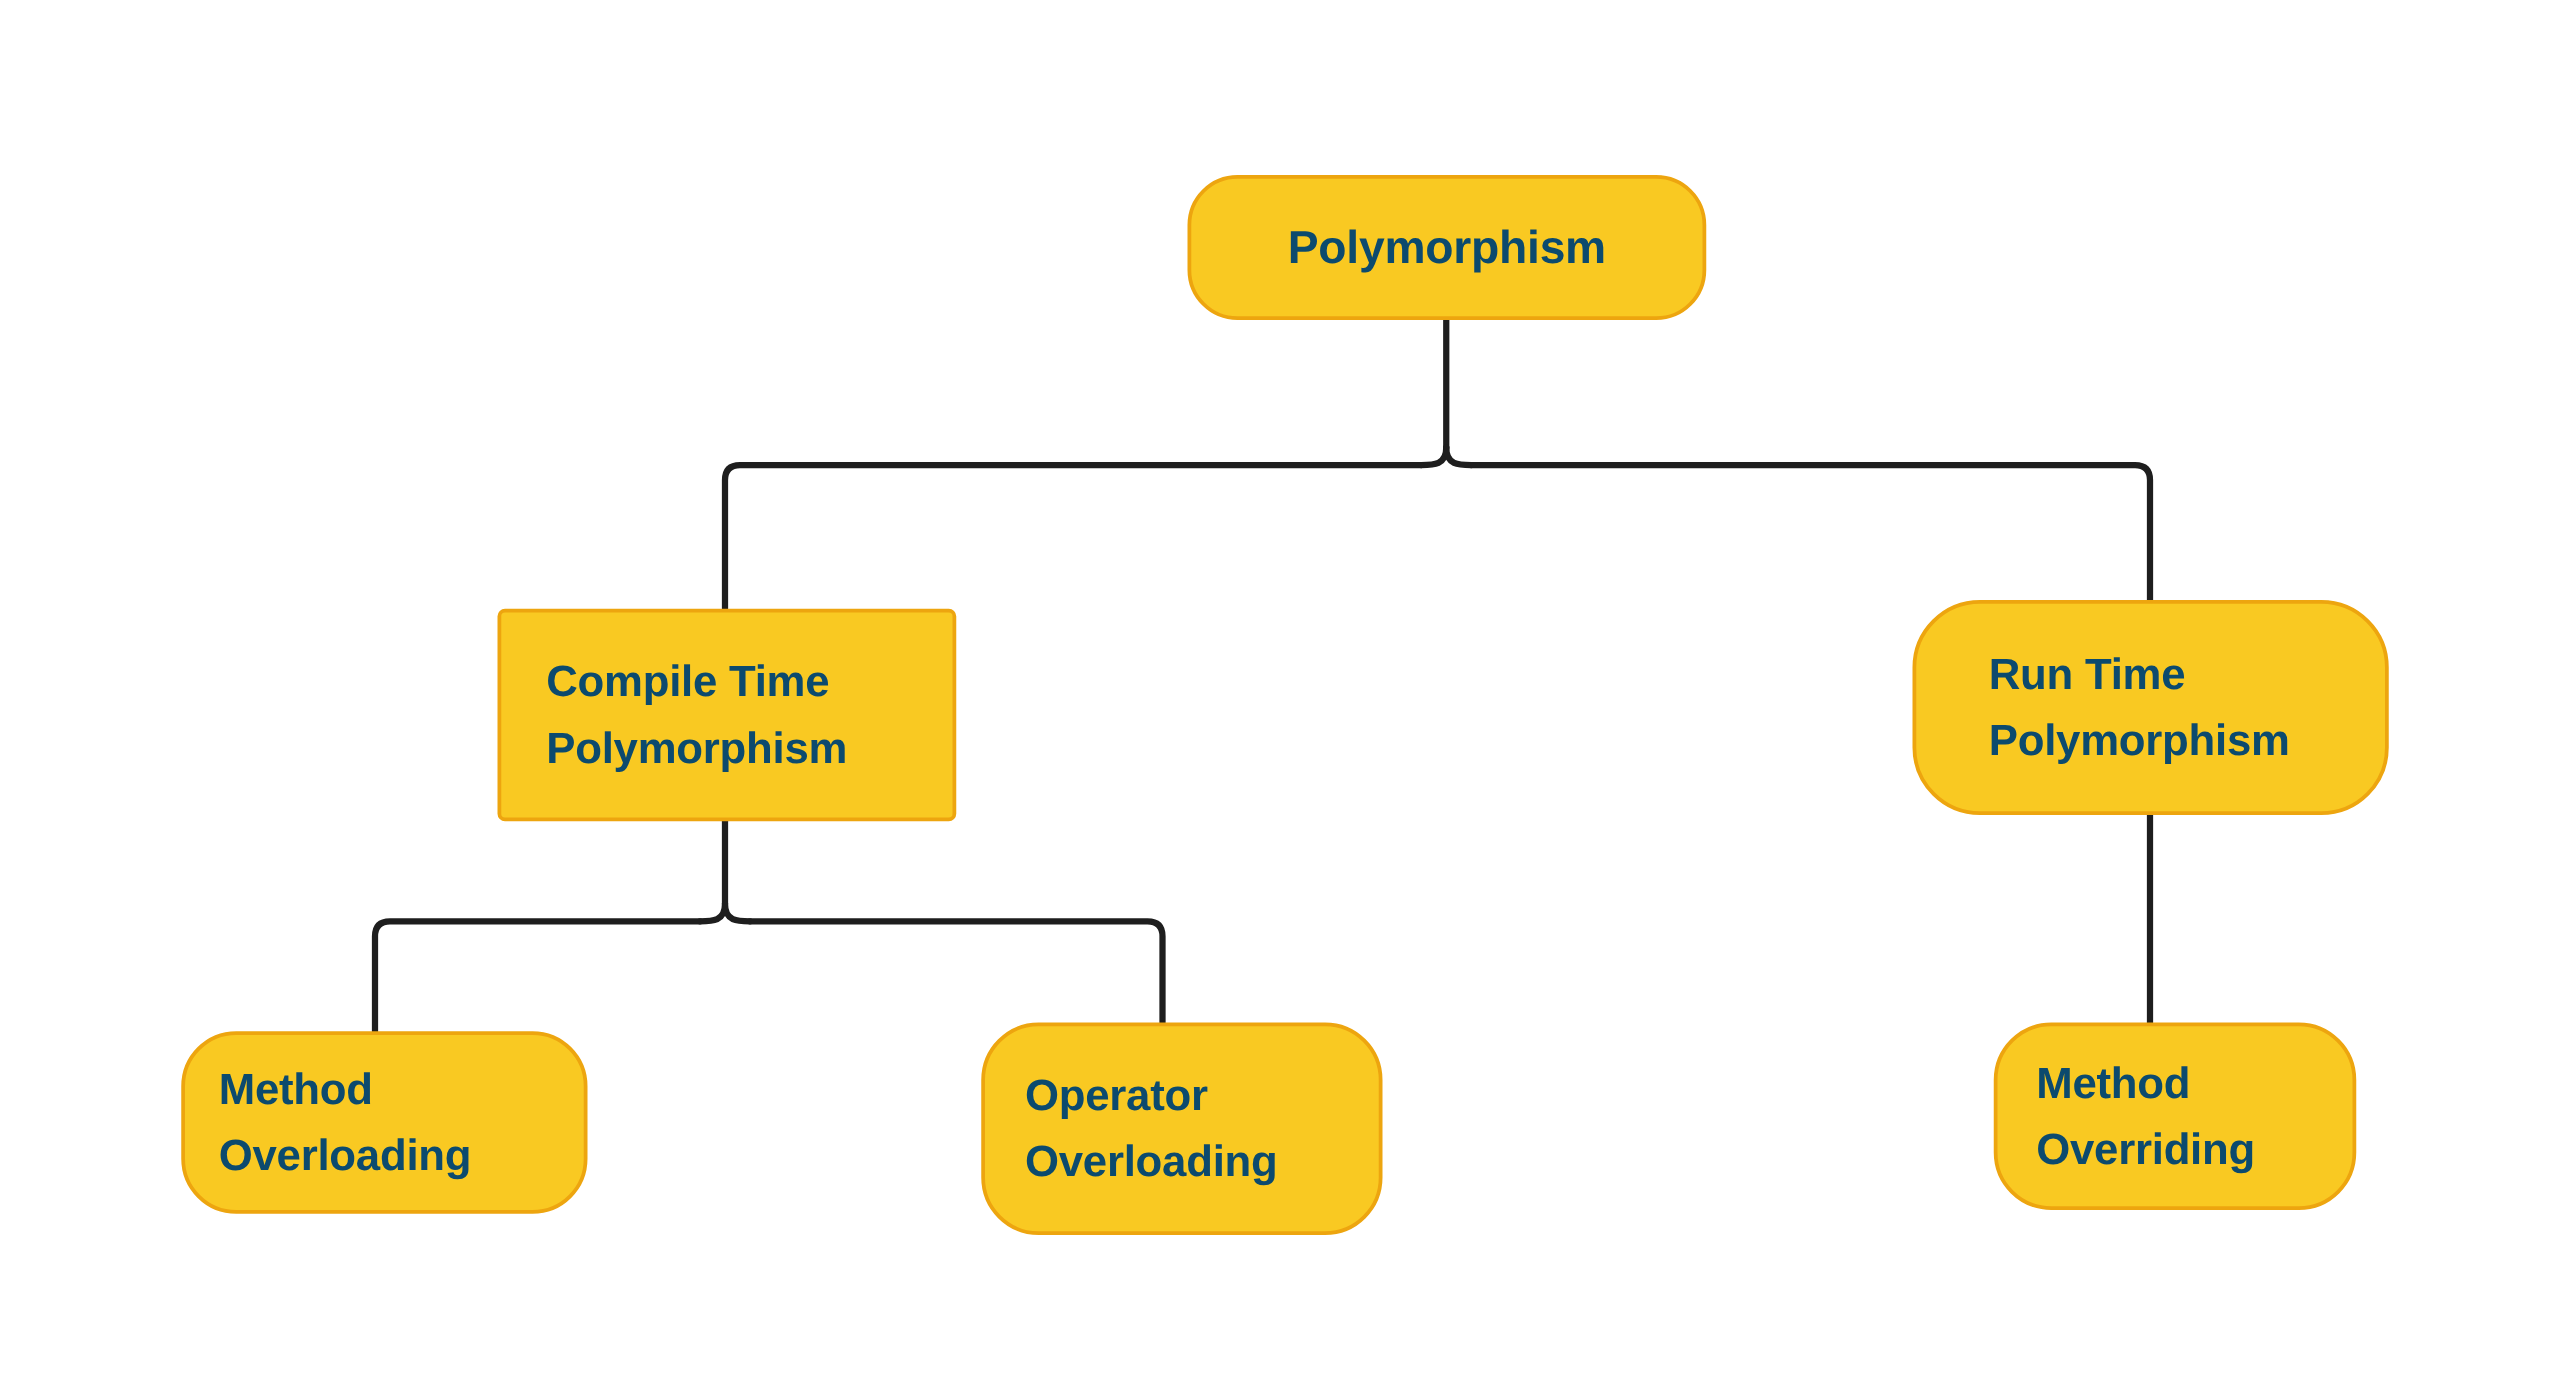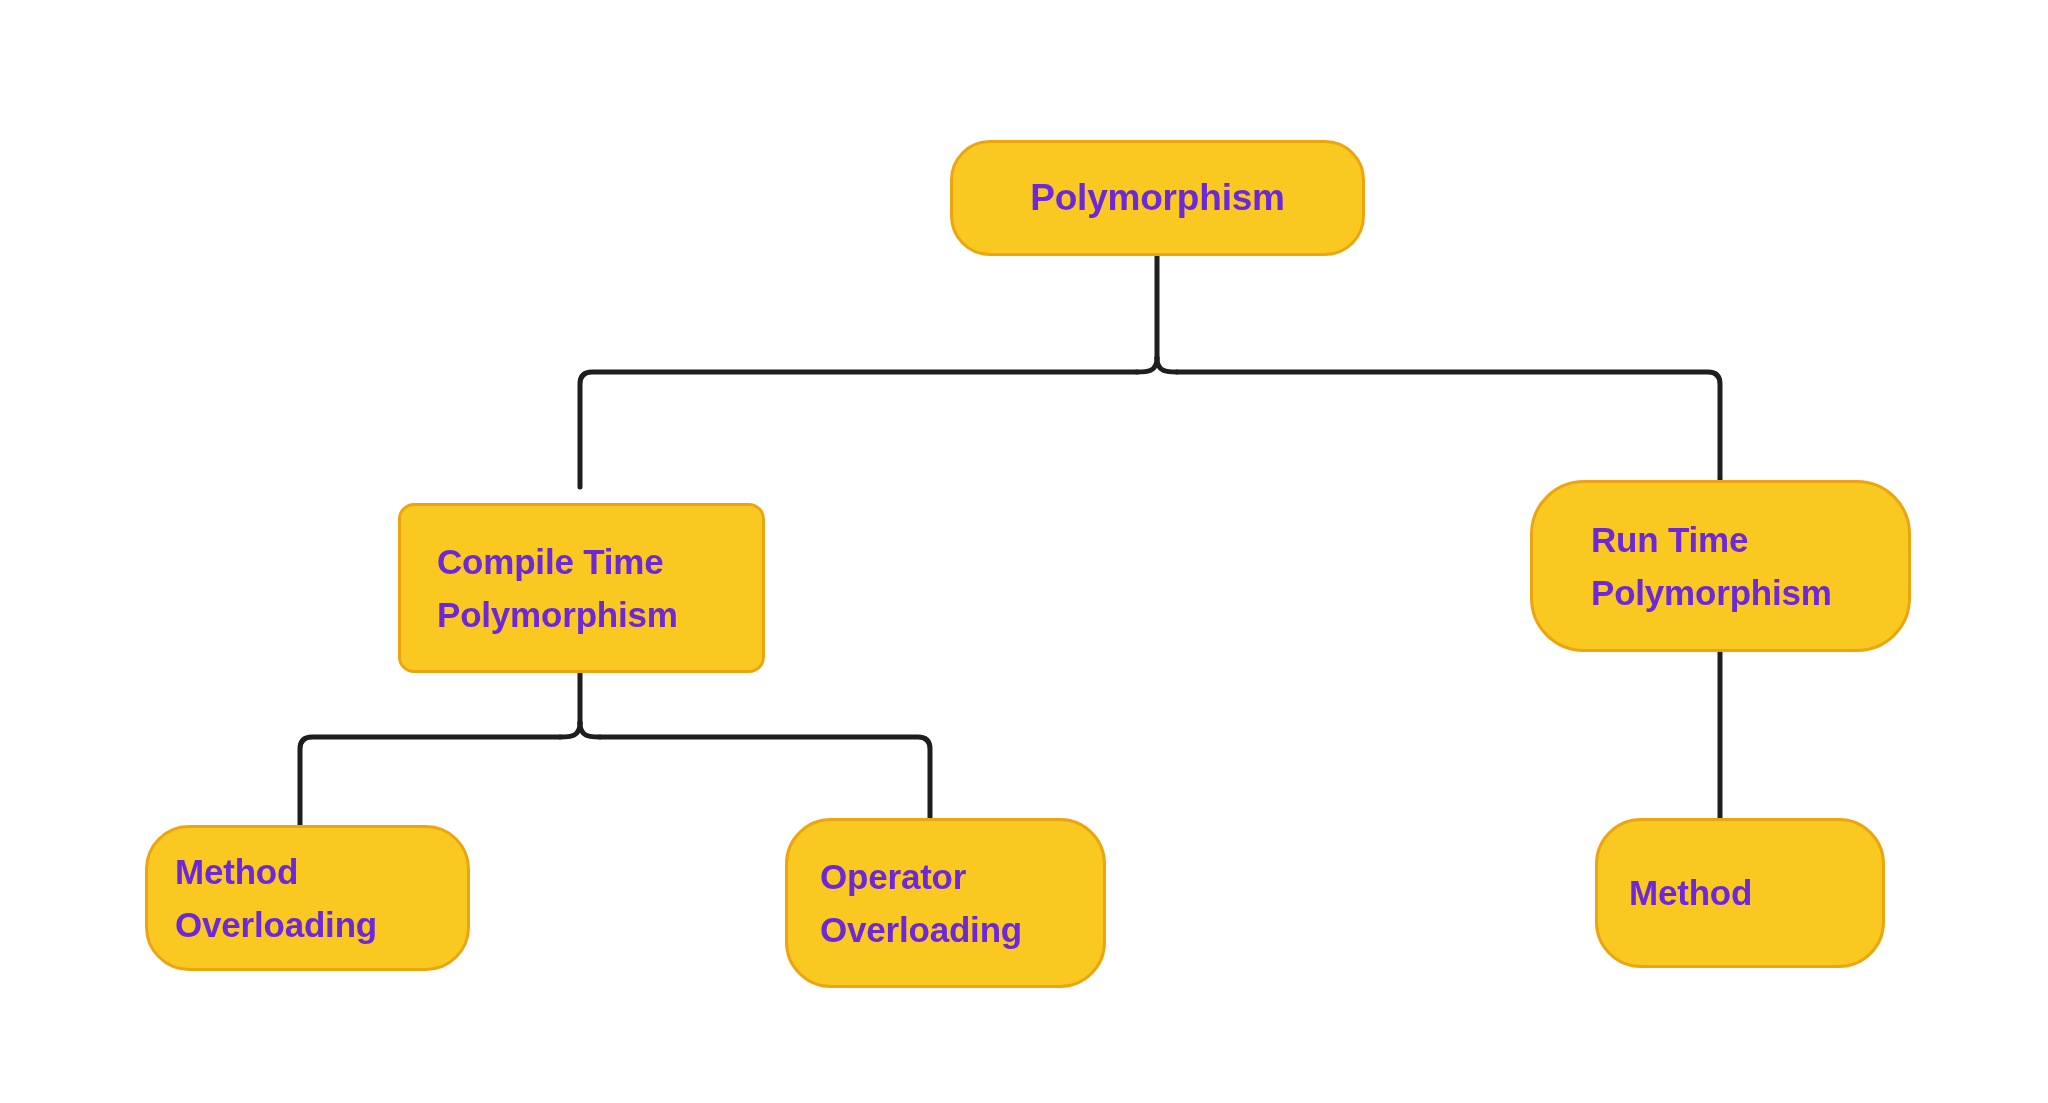--- a/index.html
+++ b/index.html
@@ -4,26 +4,26 @@
 <style>
   html,body{margin:0;padding:0;background:#ffffff;}
   body{width:2048px;height:1103px;overflow:hidden;
        font-family:"Liberation Sans","DejaVu Sans",sans-serif;}
   #canvas{position:relative;width:2048px;height:1103px;background:#ffffff;}
   #wires{position:absolute;left:0;top:0;width:2048px;height:1103px;}
   .node{position:absolute;box-sizing:border-box;
         background:#F9C922;border:3px solid #EDA50F;
         border-radius:42px;
         display:flex;flex-direction:column;justify-content:center;
-        color:#6d28d9;font-weight:bold;letter-spacing:-0.2px;}
+        color:#0c4a6e;font-weight:bold;letter-spacing:-0.2px;}
   .node .ln{display:block;line-height:1.52;white-space:nowrap;}
   .node.center{align-items:center;text-align:center;}
   .node.left{align-items:flex-start;text-align:left;}
   #n-root{left:950px;top:140px;width:415px;height:116px;font-size:37px;border-radius:40px;}
-  #n-compile{left:398px;top:487px;width:367px;height:170px;font-size:35px;padding-left:36px;border-radius:16px;margin-top:16px;}
+  #n-compile{left:398px;top:487px;width:367px;height:170px;font-size:35px;padding-left:36px;border-radius:6px;}
   #n-runtime{left:1530px;top:480px;width:381px;height:172px;font-size:35px;padding-left:58px;border-radius:54px;}
   #n-mol{left:145px;top:825px;width:325px;height:146px;font-size:35px;padding-left:27px;border-radius:44px;}
   #n-opol{left:785px;top:818px;width:321px;height:170px;font-size:35px;padding-left:32px;border-radius:46px;}
   #n-mov{left:1595px;top:818px;width:290px;height:150px;font-size:35px;padding-left:31px;border-radius:46px;}
 </style>
 </head>
 <body>
 
 <div id="canvas">
 
@@ -68,15 +68,16 @@
     <span class="ln">Overloading</span>
   </div>
 
   <div class="node left" id="n-opol">
     <span class="ln">Operator</span>
     <span class="ln">Overloading</span>
   </div>
 
   <div class="node left" id="n-mov">
     <span class="ln">Method</span>
+    <span class="ln">Overriding</span>
   </div>
 
 </div>
 
 </body></html>

